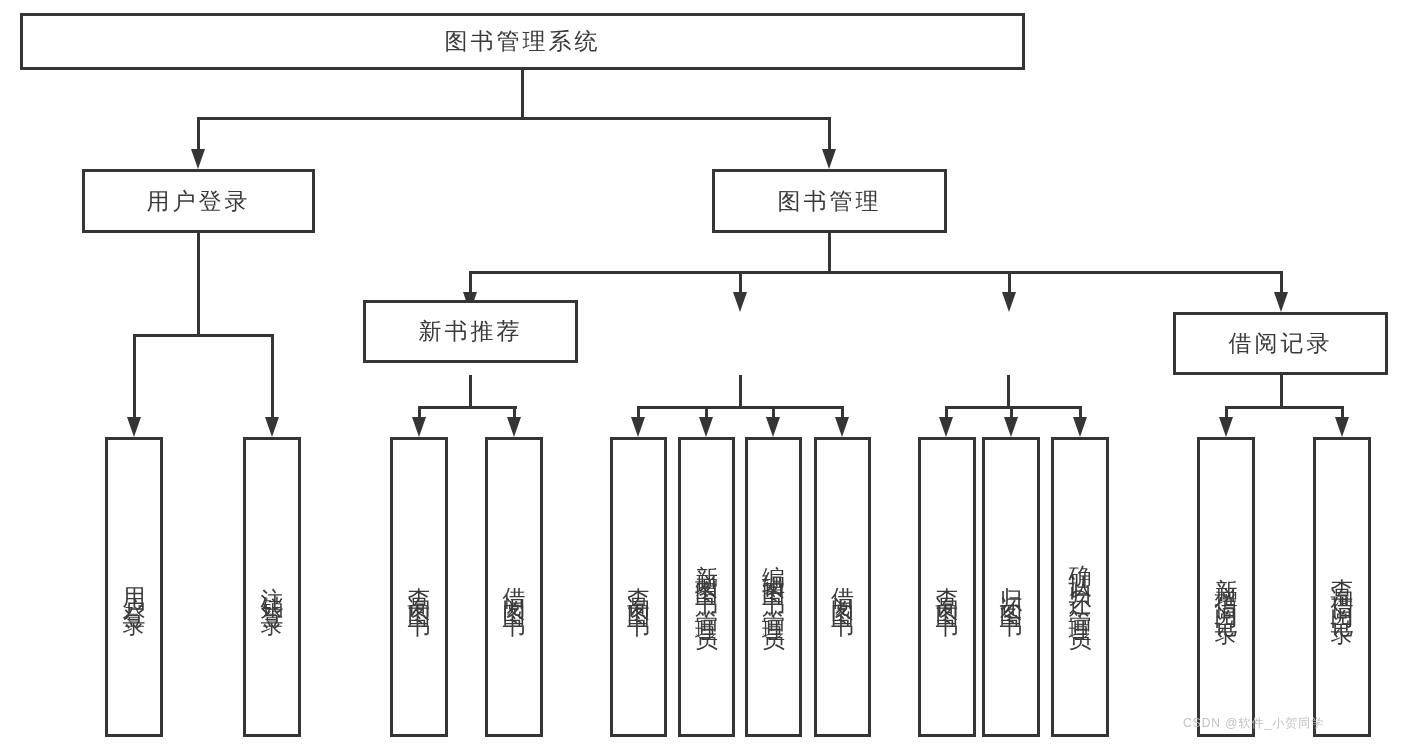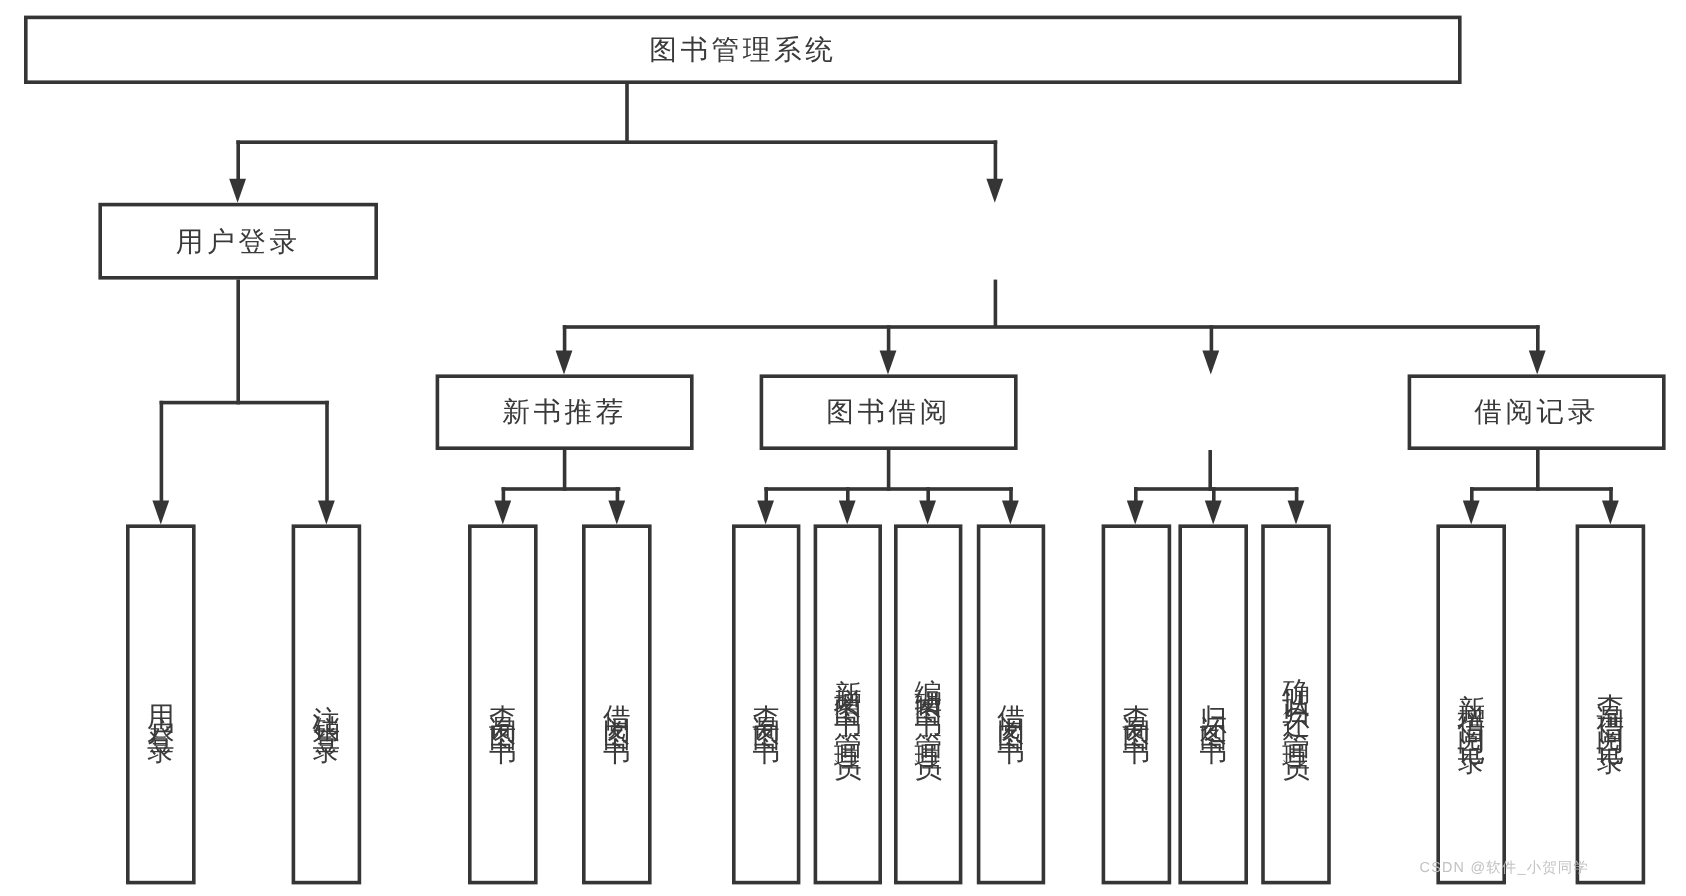--- a/index.html
+++ b/index.html
@@ -48,58 +48,58 @@
     color:rgba(190,190,190,0.95);
     letter-spacing:1px;
     white-space:nowrap;
   }
 </style>
 </head>
 <body>
 
 <div class="canvas">
 
-  <div class="node" style="left:20px;top:13px;width:1198px;height:57px;">
+  <div class="node" style="left:20px;top:13px;width:1005px;height:57px;">
     <span>图书管理系统</span>
   </div>
 
   <div class="vl" style="left:521px;top:70px;height:48px;"></div>
   <div class="hl" style="left:197px;top:117px;width:634px;"></div>
   <div class="vl" style="left:197px;top:117px;height:33px;"></div>
   <div class="ah" style="left:191px;top:149px;"></div>
   <div class="vl" style="left:828px;top:117px;height:33px;"></div>
   <div class="ah" style="left:822px;top:149px;"></div>
 
   <div class="node" style="left:82px;top:169px;width:233px;height:64px;">
     <span>用户登录</span>
+  </div>
+  <div class="node" style="left:712px;top:169px;width:235px;height:64px;">
+    <span>图书管理</span>
   </div>
 
   <div class="vl" style="left:197px;top:233px;height:104px;"></div>
   <div class="hl" style="left:133px;top:334px;width:141px;"></div>
   <div class="vl" style="left:133px;top:334px;height:84px;"></div>
   <div class="ah" style="left:127px;top:417px;"></div>
   <div class="vl" style="left:271px;top:334px;height:84px;"></div>
   <div class="ah" style="left:265px;top:417px;"></div>
 
   <div class="vl" style="left:828px;top:233px;height:39px;"></div>
   <div class="hl" style="left:469px;top:271px;width:814px;"></div>
   <div class="vl" style="left:469px;top:271px;height:22px;"></div>
   <div class="ah" style="left:463px;top:292px;"></div>
   <div class="vl" style="left:739px;top:271px;height:22px;"></div>
   <div class="ah" style="left:733px;top:292px;"></div>
   <div class="vl" style="left:1008px;top:271px;height:22px;"></div>
   <div class="ah" style="left:1002px;top:292px;"></div>
   <div class="vl" style="left:1280px;top:271px;height:22px;"></div>
   <div class="ah" style="left:1274px;top:292px;"></div>
 
-  <div class="node" style="left:363px;top:312px;width:215px;height:63px;">
+  <div class="node" style="left:363px;top:300px;width:215px;height:63px;">
     <span>新书推荐</span>
-  </div>
-  <div class="node" style="left:633px;top:312px;width:215px;height:63px;">
-    <span>图书借阅</span>
   </div>
   <div class="node" style="left:1173px;top:312px;width:215px;height:63px;">
     <span>借阅记录</span>
   </div>
 
   <div class="vl" style="left:469px;top:375px;height:34px;"></div>
   <div class="hl" style="left:418px;top:406px;width:99px;"></div>
   <div class="vl" style="left:418px;top:406px;height:12px;"></div>
   <div class="ah" style="left:412px;top:417px;"></div>
   <div class="vl" style="left:513px;top:406px;height:12px;"></div>

